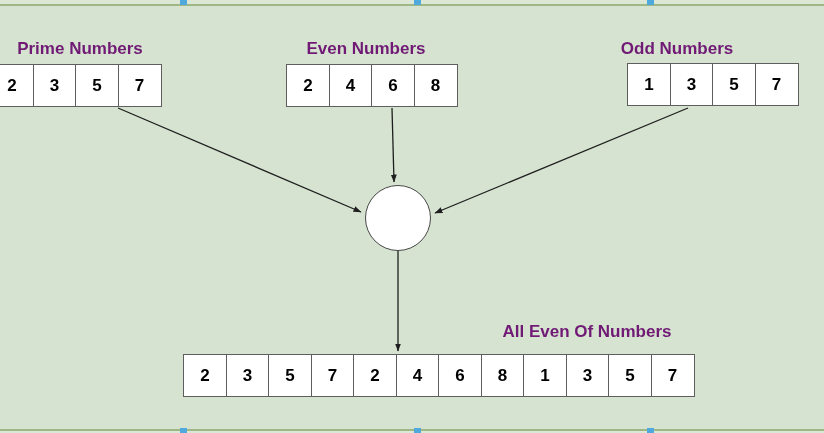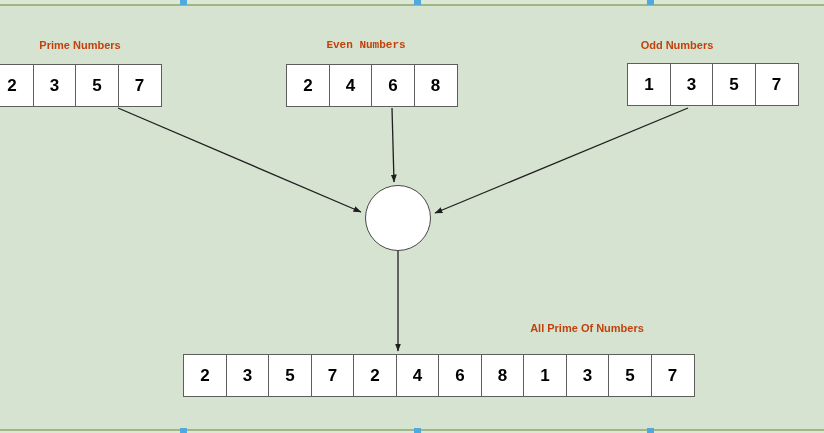--- a/index.html
+++ b/index.html
@@ -31,22 +31,22 @@
     width: 7px; height: 5px;
     background: #4fa9dd;
     z-index: 6;
   }
   .handle.h-bottom { height: 6px; }
 
   .array-label {
     position: absolute;
     text-align: center;
     font-weight: bold;
-    font-size: 11px;
-    color: #c2410c;
+    font-size: 17px;
+    color: #701a75;
     z-index: 3;
   }
   .num-array {
     position: absolute;
     display: flex;
     z-index: 3;
   }
   .cell {
     width: 44px; height: 43px;
     margin-left: -1.5px;
@@ -98,23 +98,23 @@
       <path d="M0,0 L8,3 L0,6 Z" fill="#1f1f1f"></path>
     </marker>
   </defs>
   <line x1="118" y1="108" x2="361" y2="212" stroke="#1f1f1f" stroke-width="1.3" marker-end="url(#ah)"></line>
   <line x1="392" y1="108" x2="394" y2="182" stroke="#1f1f1f" stroke-width="1.3" marker-end="url(#ah)"></line>
   <line x1="688" y1="108" x2="435" y2="213" stroke="#1f1f1f" stroke-width="1.3" marker-end="url(#ah)"></line>
   <line x1="398" y1="250" x2="398" y2="351" stroke="#1f1f1f" stroke-width="1.3" marker-end="url(#ah)"></line>
 </svg>
 
 <div class="array-label" style="left:0px; top:39px; width:160px;">Prime Numbers</div>
-<div class="array-label" style="left:281px; top:39px; width:170px;font-family:Liberation Mono, monospace;">Even Numbers</div>
+<div class="array-label" style="left:281px; top:39px; width:170px;">Even Numbers</div>
 <div class="array-label" style="left:592px; top:39px; width:170px;">Odd Numbers</div>
-<div class="array-label" style="left:501px; top:322px; width:172px;">All Prime Of Numbers</div>
+<div class="array-label" style="left:501px; top:322px; width:172px;">All Even Of Numbers</div>
 
 <div class="num-array" style="left:-10px; top:64px;">
   <div class="cell">2</div>
   <div class="cell">3</div>
   <div class="cell">5</div>
   <div class="cell">7</div>
 </div>
 
 <div class="num-array" style="left:286px; top:64px;">
   <div class="cell">2</div>

